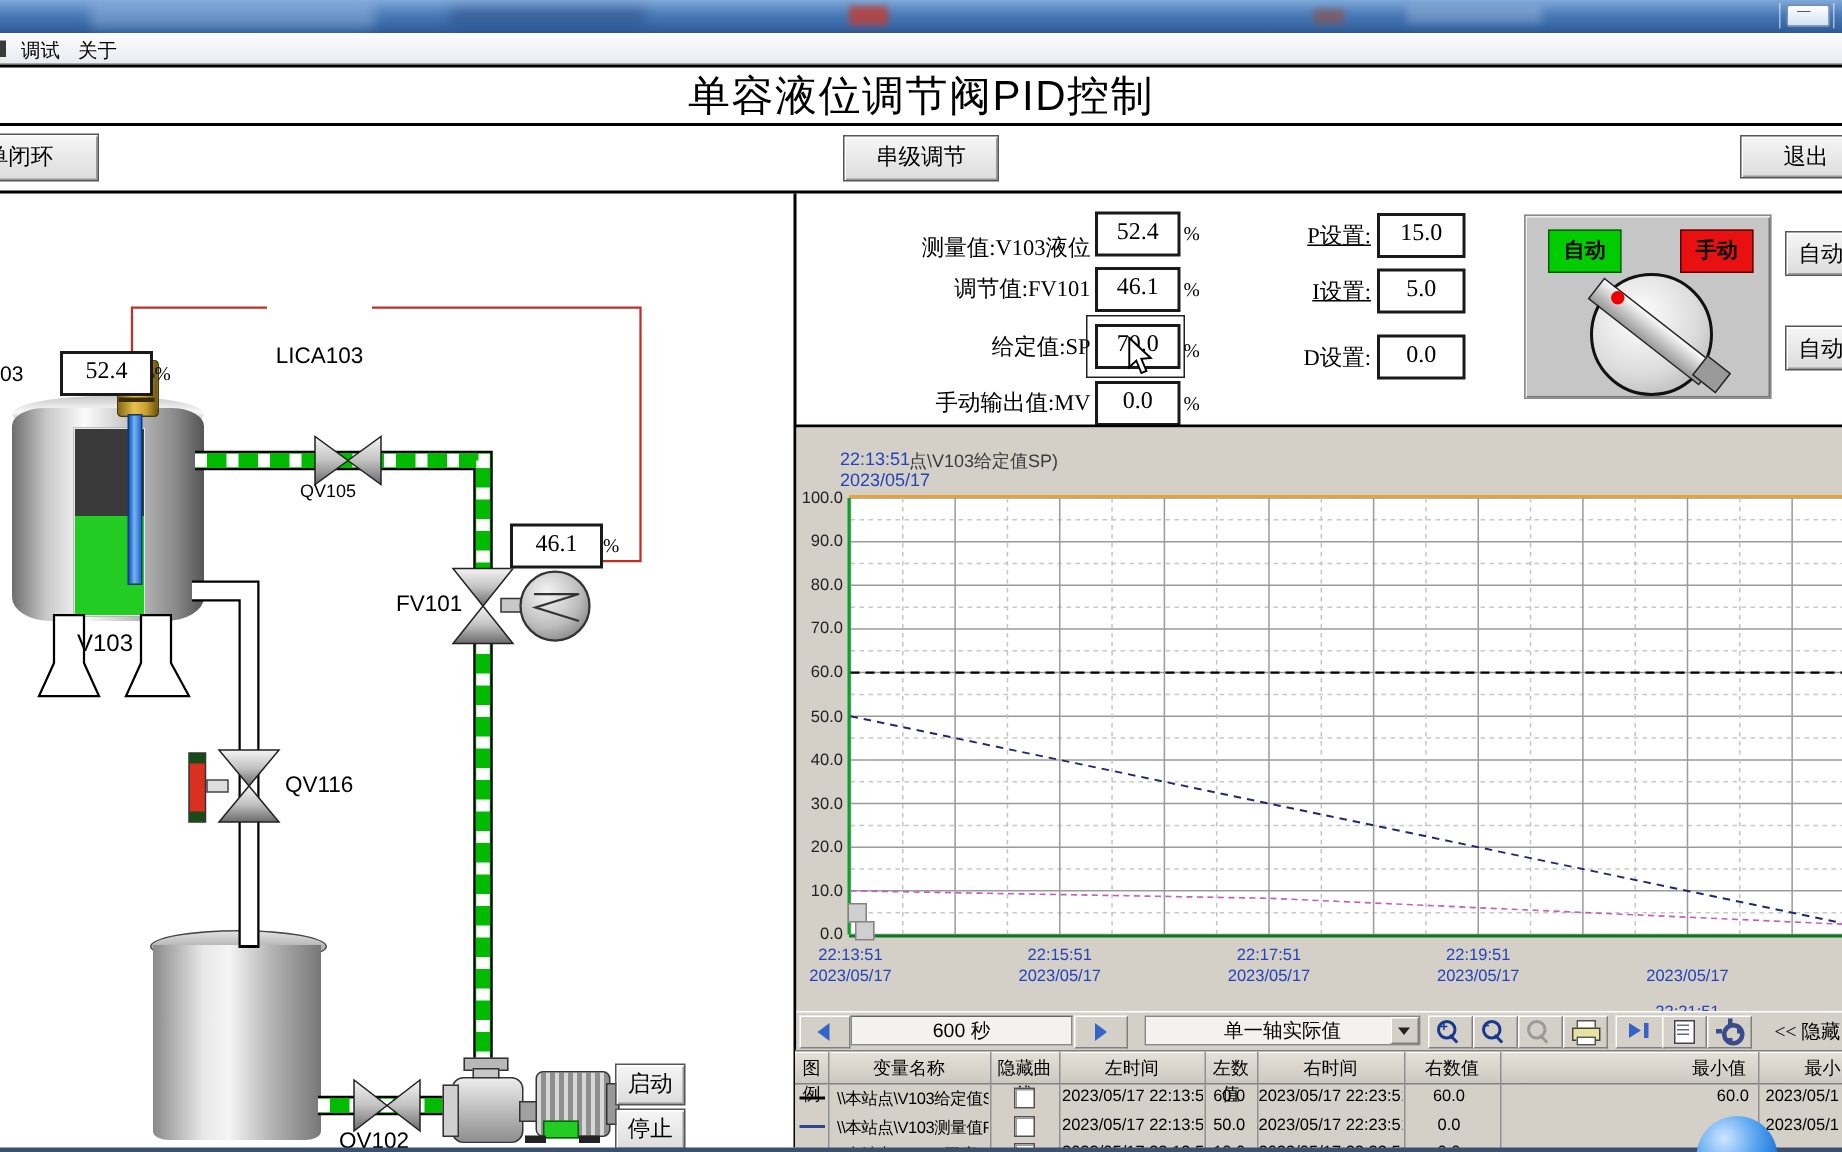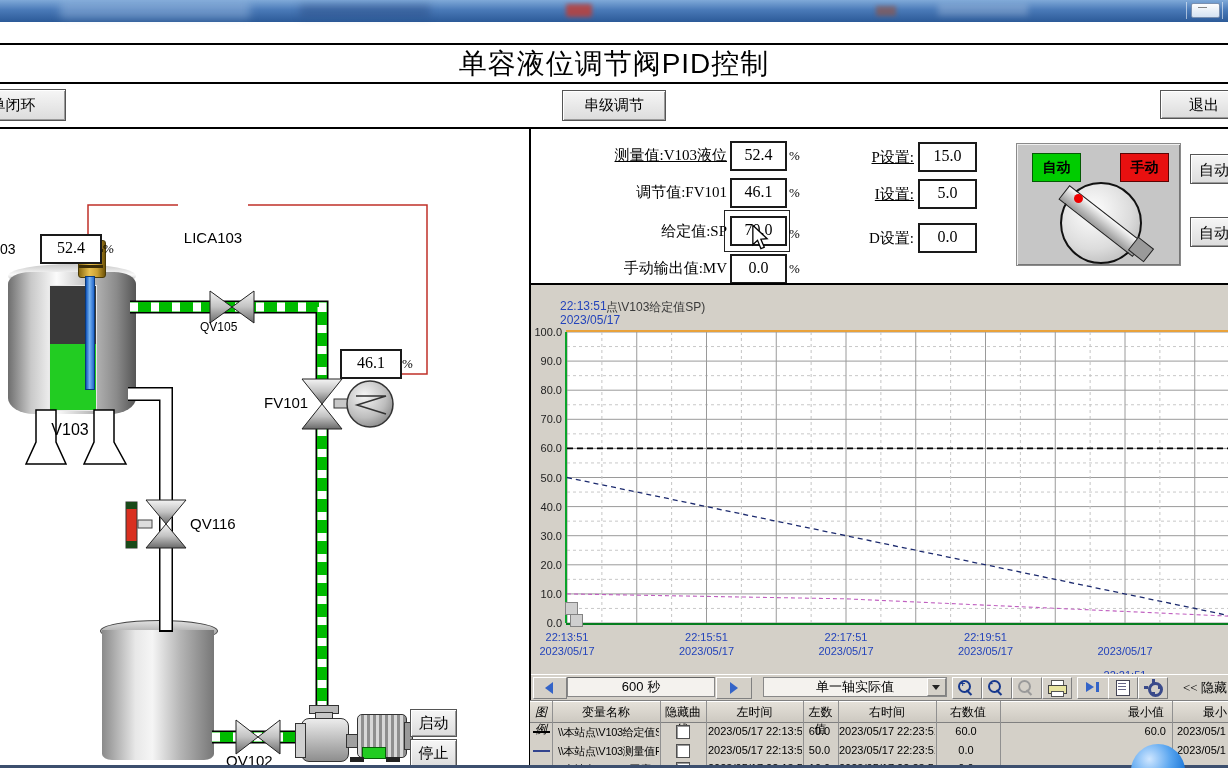--- a/index.html
+++ b/index.html
@@ -40,20 +40,25 @@
     <div class="a" style="left:566px;top:4px;width:26px;height:13px;background:rgba(195,60,50,.8);filter:blur(2px);border-radius:2px;"></div>
     <div class="a" style="left:876px;top:6px;width:20px;height:10px;background:rgba(150,80,60,.6);filter:blur(2px);"></div>
     <div class="a" style="left:938px;top:4px;width:90px;height:12px;background:rgba(255,255,255,.2);filter:blur(3px);"></div>
     <div class="a" style="left:1186px;top:2px;width:1px;height:17px;background:rgba(255,255,255,.55);"></div>
     <div class="a" style="left:1191px;top:3px;width:27px;height:13px;background:linear-gradient(180deg,#fdfdfd,#d4e2f2);border:1px solid #7a90b0;border-radius:2px;">
       <span class="a" style="left:6px;top:-2px;font:9px 'Liberation Sans',sans-serif;color:#444;">—</span>
     </div>
     <div class="a" style="left:1222px;top:2px;width:1px;height:17px;background:rgba(255,255,255,.55);"></div>
   </div>
 
+  <div class="a" style="left:0;top:22px;width:1228px;height:20px;background:linear-gradient(180deg,#fdfdfe,#e7ebf1);border-bottom:1px solid #a8a8a8;">
+    <div class="a" style="left:0;top:5px;width:4px;height:11px;background:#3a3a3a;"></div>
+    <span class="a" style="left:14px;top:3px;font:13px 'Liberation Sans',sans-serif;">调试</span>
+    <span class="a" style="left:52px;top:3px;font:13px 'Liberation Sans',sans-serif;">关于</span>
+  </div>
 
   <div class="a hline" style="left:0;top:43px;width:1228px;height:2px;"></div>
 
   <div class="a serif" style="left:0;top:45px;width:1228px;height:34px;text-align:center;font-size:28px;letter-spacing:1px;">单容液位调节阀PID控制</div>
   <div class="a hline" style="left:0;top:82px;width:1228px;height:2px;"></div>
 
   <div class="a btn3d" style="left:-40px;top:89px;width:104px;height:30px;line-height:30px;">
     <span>单闭环</span>
   </div>
   <div class="a btn3d" style="left:562px;top:90px;width:102px;height:29px;line-height:29px;">
@@ -167,21 +172,21 @@
   <div class="a" style="left:350px;top:757px;width:14px;height:5px;background:#222;"></div>
   <div class="a" style="left:386px;top:757px;width:14px;height:5px;background:#222;"></div>
 
   <div class="a btn3d" style="left:410px;top:709px;width:45px;height:26px;line-height:26px;">
     <span>启动</span>
   </div>
   <div class="a btn3d" style="left:410px;top:739px;width:45px;height:26px;line-height:26px;">
     <span>停止</span>
   </div>
 
-  <div class="a plabel" style="left:555px;top:146px;width:172px;text-decoration:underline;">测量值:V103液位</div>
+  <div class="a plabel" style="left:555px;top:156px;width:172px;">测量值:V103液位</div>
   <div class="a valbox" style="left:730px;top:141px;width:53px;height:26px;">52.4</div>
   <span class="a pct" style="left:789px;top:148px;">%</span>
 
   <div class="a plabel" style="left:555px;top:183px;width:172px;">调节值:FV101</div>
   <div class="a valbox" style="left:730px;top:178px;width:53px;height:26px;">46.1</div>
   <span class="a pct" style="left:789px;top:185px;">%</span>
 
   <div class="a plabel" style="left:555px;top:222px;width:172px;">给定值:SP</div>
   <div class="a" style="left:724px;top:210px;width:64px;height:40px;border:1.5px solid #222;"></div>
   <div class="a valbox" style="left:730px;top:216px;width:53px;height:26px;">70.0</div>
@@ -374,21 +379,21 @@
     <div class="a" style="left:0;top:0;width:698px;height:21px;background:linear-gradient(180deg,#e6e2da,#cdc9c1);border-bottom:1px solid #808080;box-shadow:inset 0 1px 0 #fff;"></div>
     <div class="colline" style="left:22px;top:0;height:65px;"></div>
     <div class="colline" style="left:130px;top:0;height:65px;"></div>
     <div class="colline" style="left:176px;top:0;height:65px;"></div>
     <div class="colline" style="left:273px;top:0;height:65px;"></div>
     <div class="colline" style="left:308px;top:0;height:65px;"></div>
     <div class="colline" style="left:406px;top:0;height:65px;"></div>
     <div class="colline" style="left:470px;top:0;height:65px;"></div>
     <div class="colline" style="left:642px;top:0;height:65px;"></div>
 
-    <span class="th" style="left:0;top:3px;width:22px;font-style:italic;">图例</span>
+    <span class="th" style="left:0;top:3px;width:22px;">图例</span>
     <span class="th" style="left:22px;top:3px;width:108px;">变量名称</span>
     <span class="th" style="left:130px;top:3px;width:46px;">隐藏曲线</span>
     <span class="th" style="left:176px;top:3px;width:97px;">左时间</span>
     <span class="th" style="left:273px;top:3px;width:35px;">左数值</span>
     <span class="th" style="left:308px;top:3px;width:98px;">右时间</span>
     <span class="th" style="left:406px;top:3px;width:64px;">右数值</span>
     <span class="th" style="left:470px;top:3px;width:172px;text-align:right;padding-right:8px;box-sizing:border-box;">最小值</span>
     <span class="th" style="left:673px;top:3px;width:50px;text-align:left;">最小</span>
 
     <div class="a" style="left:0;top:21px;width:698px;height:19px;">

